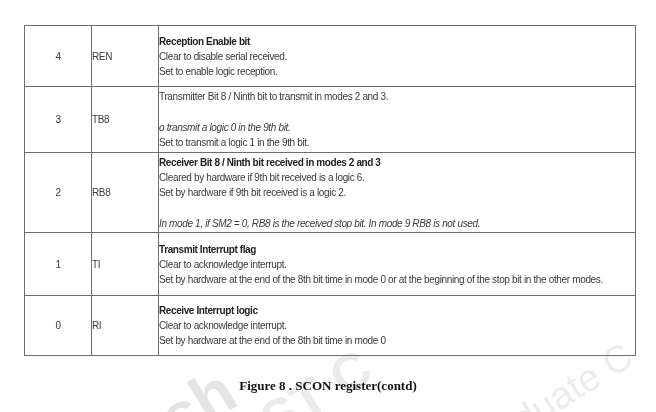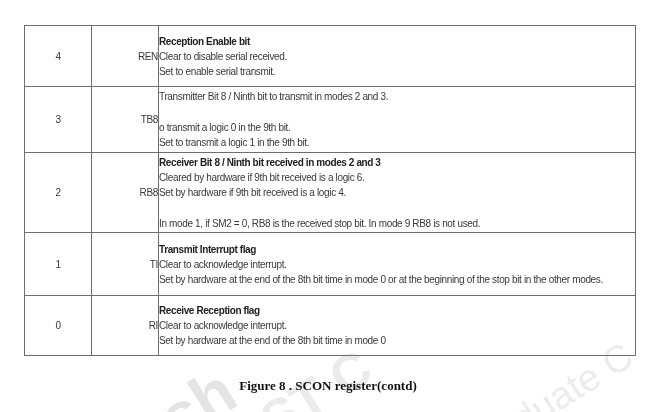--- a/index.html
+++ b/index.html
@@ -21,25 +21,25 @@
       position: absolute; left: 24px; top: 25px;
       width: 612px; border-collapse: collapse; z-index: 1;
       background: transparent;
     }
     table.reg td {
       border: 1.5px solid #6e6e6e; vertical-align: middle;
       font-size: 10px; color: #3a3a3a; padding: 0;
       letter-spacing: -0.35px;
     }
     td.bitnum { width: 66px; text-align: center; font-size: 10.5px; }
-    td.bitname { width: 66px; text-align: right; font-size: 10.5px; }
+    td.bitname { width: 66px; text-align: left; font-size: 10.5px; }
     td.desc { padding: 2px 0 3px 3px; line-height: 15px; }
     .line { display: block; white-space: nowrap; }
     .line.bold { font-weight: bold; color: #222; letter-spacing: -0.4px; }
-    .line.gap { margin-top: 16px; }
+    .line.gap { margin-top: 16px; font-style: italic; }
     tr.r4 { height: 61px; }
     tr.r3 { height: 66px; }
     tr.r2 { height: 80px; }
     tr.r1 { height: 63px; }
     tr.r0 { height: 60px; }
     .caption {
       position: absolute; left: 0; width: 656px; top: 378px;
       text-align: center; font-family: "Liberation Serif", serif;
       font-weight: bold; font-size: 13px; color: #111; z-index: 1;
     }
@@ -52,56 +52,56 @@
 <div class="watermark wm3">duate C</div>
 
 <table class="reg">
   <tbody>
     <tr class="r4">
       <td class="bitnum">4</td>
       <td class="bitname">REN</td>
       <td class="desc">
         <span class="line bold">Reception Enable bit</span>
         <span class="line">Clear to disable serial received.</span>
-        <span class="line">Set to enable serial transmit.</span>
+        <span class="line">Set to enable logic reception.</span>
       </td>
     </tr>
     <tr class="r3">
       <td class="bitnum">3</td>
       <td class="bitname">TB8</td>
       <td class="desc">
         <span class="line">Transmitter Bit 8 / Ninth bit to transmit in modes 2 and 3.</span>
         <span class="line gap">o transmit a logic 0 in the 9th bit.</span>
         <span class="line">Set to transmit a logic 1 in the 9th bit.</span>
       </td>
     </tr>
     <tr class="r2">
       <td class="bitnum">2</td>
       <td class="bitname">RB8</td>
       <td class="desc">
         <span class="line bold">Receiver Bit 8 / Ninth bit received in modes 2 and 3</span>
         <span class="line">Cleared by hardware if 9th bit received is a logic 6.</span>
-        <span class="line">Set by hardware if 9th bit received is a logic 4.</span>
+        <span class="line">Set by hardware if 9th bit received is a logic 2.</span>
         <span class="line gap">In mode 1, if SM2 = 0, RB8 is the received stop bit. In mode 9 RB8 is not used.</span>
       </td>
     </tr>
     <tr class="r1">
       <td class="bitnum">1</td>
       <td class="bitname">TI</td>
       <td class="desc">
         <span class="line bold">Transmit Interrupt flag</span>
         <span class="line">Clear to acknowledge interrupt.</span>
         <span class="line">Set by hardware at the end of the 8th bit time in mode 0 or at the beginning of the stop bit in the other modes.</span>
       </td>
     </tr>
     <tr class="r0">
       <td class="bitnum">0</td>
       <td class="bitname">RI</td>
       <td class="desc">
-        <span class="line bold">Receive Reception flag</span>
+        <span class="line bold">Receive Interrupt logic</span>
         <span class="line">Clear to acknowledge interrupt.</span>
         <span class="line">Set by hardware at the end of the 8th bit time in mode 0</span>
       </td>
     </tr>
   </tbody>
 </table>
 
 <div class="caption">Figure 8 . SCON register(contd)</div>
 
 </body></html>

